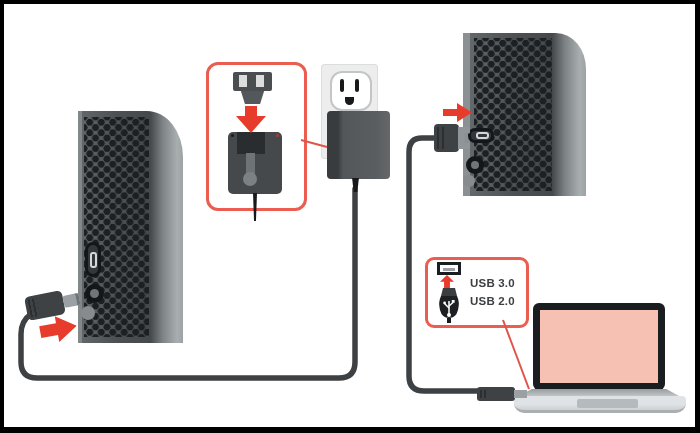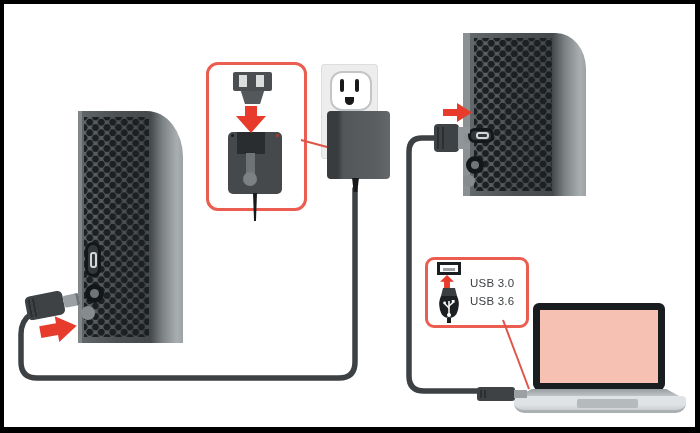--- a/index.html
+++ b/index.html
@@ -29,21 +29,21 @@
     background:linear-gradient(90deg,#43474a,#7d8285 38%,#a9aeb1 82%,#9da2a5);}
   .usb-port{background:#33373a;border:3px solid #141719;z-index:6;}
   .usb-port .mark{position:absolute;border:2px solid #d4d7d9;border-radius:3px;}
   .power-port{background:#141719;border-radius:50%;z-index:6;display:flex;align-items:center;justify-content:center;}
   .power-port .pin{background:#707578;border-radius:50%;}
   .led{background:#868b8e;border-radius:50%;z-index:6;}
   
   .callout{background:#fff;border:3px solid var(--callout-border,#ea5d50);z-index:8;}
   .power-callout{border-radius:12px;}
   .usb-callout{border-radius:9px;}
-  .usb-label{font-size:11.5px;font-weight:400;color:#3c4043;z-index:9;letter-spacing:.2px;}
+  .usb-label{font-size:11.5px;font-weight:700;color:#3c4043;z-index:9;letter-spacing:.2px;}
   
   .dark-metal{background:#3e4245;border-radius:4px;}
   .ridged:before{content:"";position:absolute;left:3px;top:3px;bottom:3px;width:9px;
     background:repeating-linear-gradient(90deg,#2b2f31 0 2px,rgba(0,0,0,0) 2px 4.5px);}
   .up-arrow{background:var(--accent-red,#e73b2c);
     clip-path:polygon(50% 0,100% 52%,71% 52%,71% 100%,29% 100%,29% 52%,0 52%);z-index:9;}
 </style>
 </head>
 <body>
 
@@ -129,21 +129,21 @@
       <path d="M13 27 V14"></path>
         <path d="M13 21 L9 17"></path>
         <path d="M13 19 L17 15.5"></path>
     </g>
     <circle cx="13" cy="28" r="2" fill="#ffffff"></circle>
     <circle cx="8.6" cy="16" r="1.4" fill="#ffffff"></circle>
     <rect x="15.8" y="13" width="2.8" height="2.8" fill="#ffffff"></rect>
     <rect x="11" y="31" width="4" height="5" fill="#17191b"></rect>
   </svg>
   <div class="abs usb-label" style="left:470px;top:277px;">USB 3.0</div>
-  <div class="abs usb-label" style="left:470px;top:295px;">USB 3.6</div>
+  <div class="abs usb-label" style="left:470px;top:295px;">USB 2.0</div>
 
   <div class="abs" style="left:533px;top:303px;width:132px;height:87px;background:#1a1d1f;border-radius:6px;z-index:4;"></div>
   <div class="abs" style="left:540px;top:310px;width:118px;height:73px;background:var(--laptop-screen,#f6c1b2);z-index:5;"></div>
   <div class="abs" style="left:517px;top:389px;width:164px;height:8px;background:linear-gradient(#979da0,#c6cacc);clip-path:polygon(9% 0,91% 0,100% 100%,0 100%);z-index:5;"></div>
   <div class="abs" style="left:514px;top:396px;width:172px;height:17px;background:linear-gradient(#e0e3e5 0 60%,#cdd0d2);border-radius:4px 4px 10px 10px;border-bottom:3px solid #aaafb2;box-sizing:border-box;z-index:6;"></div>
   <div class="abs" style="left:577px;top:399px;width:61px;height:9px;background:#b5babd;border-radius:2px;z-index:7;"></div>
 
   <div class="abs dark-metal ridged" style="left:477px;top:387px;width:38px;height:14px;border-radius:3px;z-index:8;"></div>
   <div class="abs" style="left:514px;top:390px;width:13px;height:8px;background:#9ba0a3;z-index:8;"></div>
 

